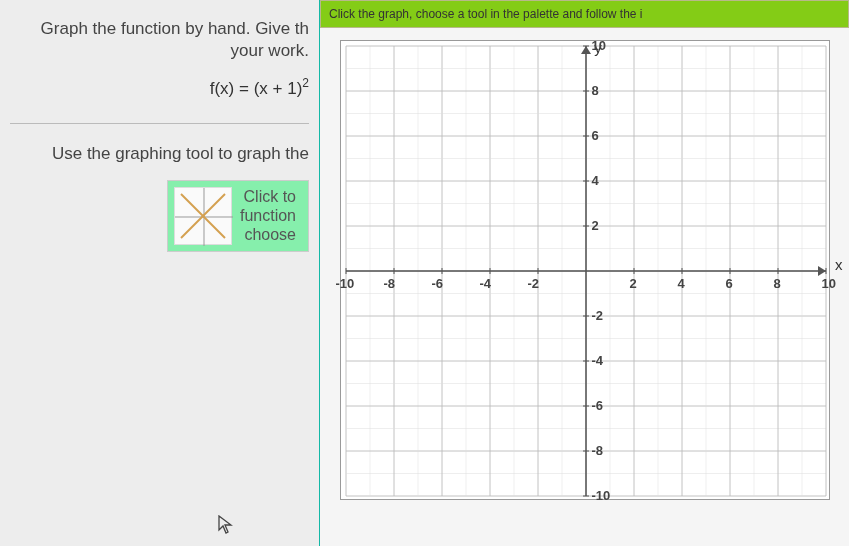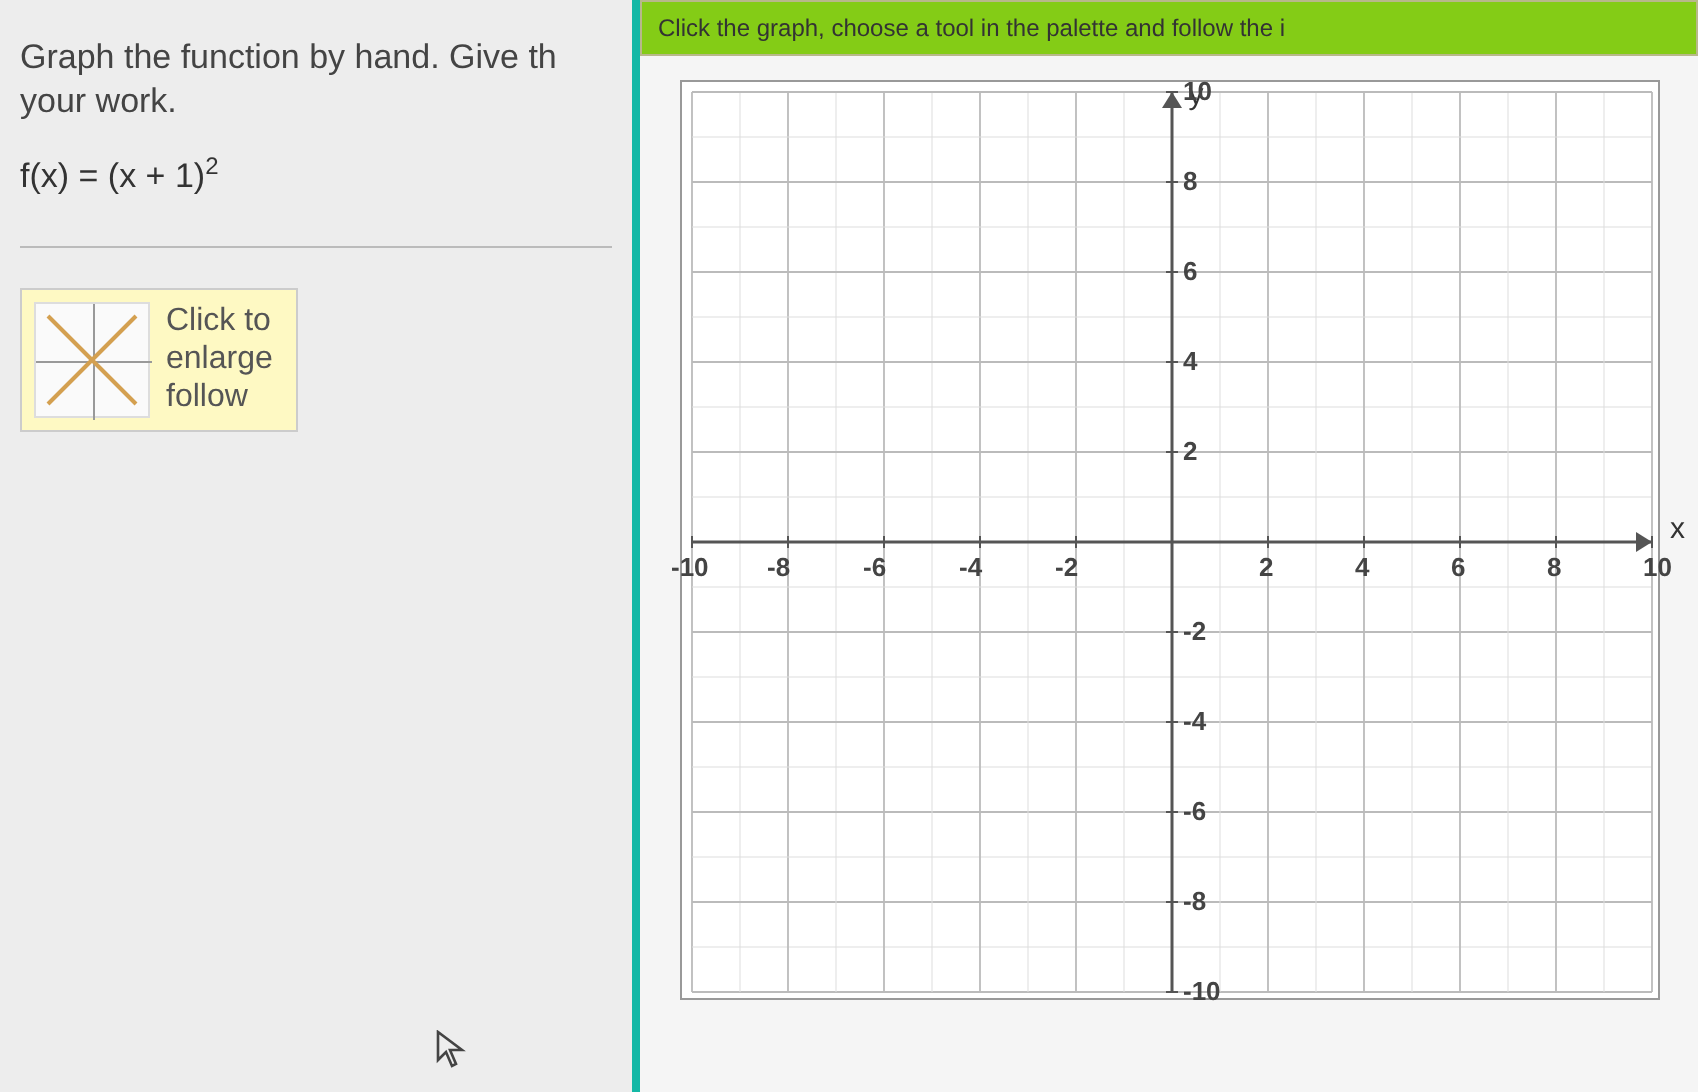--- a/index.html
+++ b/index.html
@@ -9,21 +9,22 @@
       height: 546px;
       background: #e8e8e8;
       display: flex;
       position: relative;
       overflow: hidden;
     }
     .left-panel {
       width: 320px;
       background: #ededed;
       padding: 18px 10px 0 10px;
-      border-right: 4px solid #14b8a6;
+      border-right: 1px solid #14b8a6;
+      text-align: right;
     }
     .instruction-banner {
       position: absolute;
       top: 0;
       left: 320px;
       right: 0;
       background: #84cc16;
       border: 1px solid #b8b88a;
       padding: 6px 8px;
       font-size: 12px;
@@ -48,21 +49,21 @@
       margin: 14px 0 20px 0;
     }
     .tool-text {
       font-size: 17px;
       color: #444;
       margin-bottom: 16px;
     }
     .enlarge-box {
       display: inline-flex;
       align-items: center;
-      background: #fef9c3;
+      background: #86efac;
       border: 1px solid #ccc;
       padding: 6px 12px 6px 6px;
       cursor: pointer;
     }
     .enlarge-icon {
       width: 58px;
       height: 58px;
       background: #fafafa;
       border: 1px solid #ddd;
       margin-right: 8px;
@@ -117,33 +118,34 @@
   </style>
 </head>
 <body>
 
 <div class="left-panel">
   <div class="problem-text">Graph the function by hand. Give th your work.</div>
   <div class="function-text">
     <span>f(x) = (x + 1)</span><sup>2</sup>
   </div>
   <hr class="divider">
+  <div class="tool-text">Use the graphing tool to graph the</div>
   <div class="enlarge-box">
     <div class="enlarge-icon">
       <svg width="58" height="58" viewBox="0 0 58 58">
         <line x1="0" y1="29" x2="58" y2="29" stroke="#999" stroke-width="1"></line>
         <line x1="29" y1="0" x2="29" y2="58" stroke="#999" stroke-width="1"></line>
         <line x1="6" y1="50" x2="50" y2="6" stroke="#d4a050" stroke-width="2"></line>
         <line x1="6" y1="6" x2="50" y2="50" stroke="#d4a050" stroke-width="2"></line>
       </svg>
     </div>
     <div class="enlarge-label">
       <div>Click to</div>
-      <div>enlarge</div>
-      <div>follow</div>
+      <div>function</div>
+      <div>choose</div>
     </div>
   </div>
 </div>
 
 <div class="instruction-banner">
   <span>Click the graph, choose a tool in the palette and follow the i</span>
 </div>
 
 <div class="right-panel">
   <div class="graph-container" style="width:490px;height:460px;">

